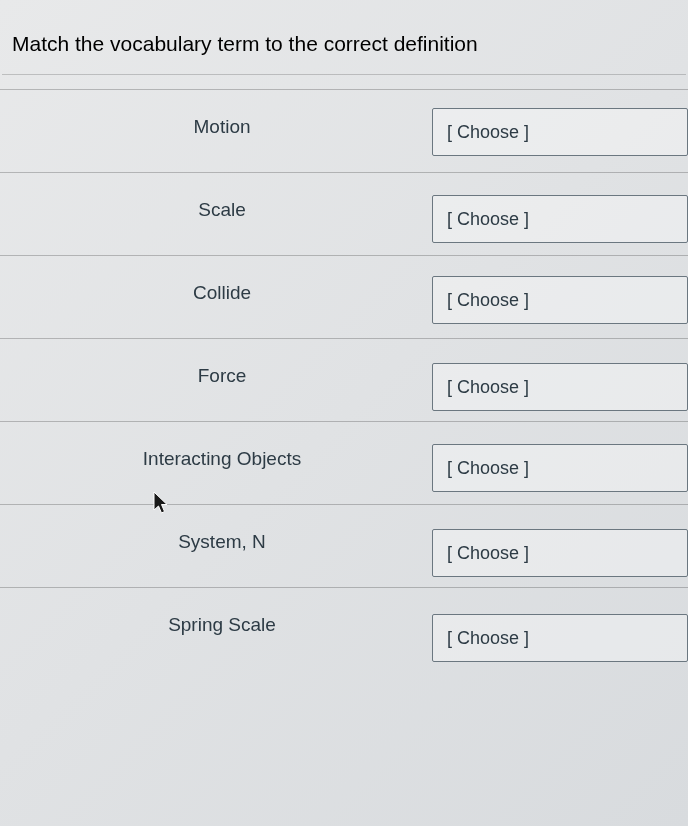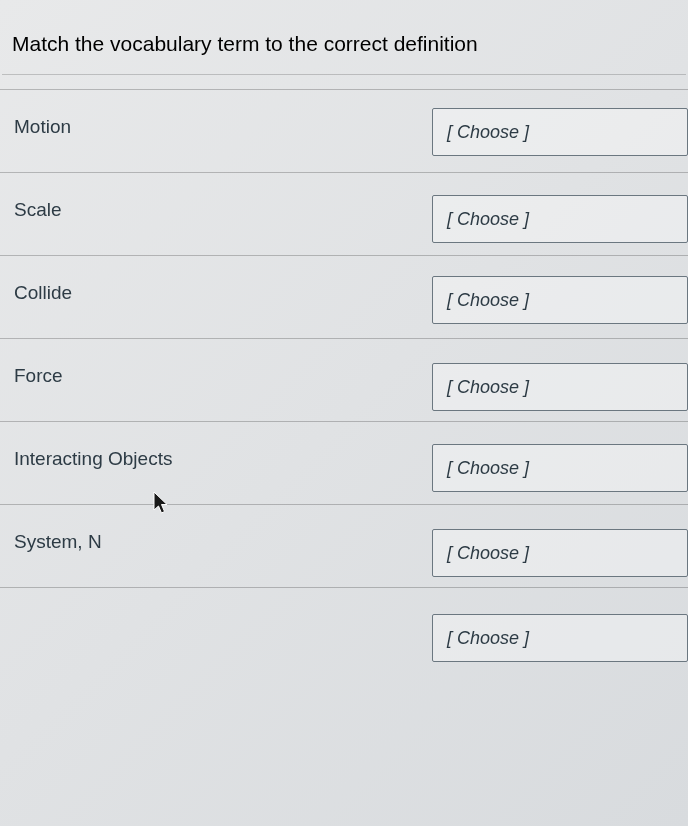--- a/index.html
+++ b/index.html
@@ -35,37 +35,37 @@
       position: relative;
     }
     .match-row:first-of-type {
       border-top: 1px solid rgba(0,0,0,0.22);
     }
     .term {
       width: 430px;
       padding-left: 14px;
       font-size: 19px;
       color: #2d3b45;
+      text-align: center;
     }
     .choose-select {
       position: absolute;
       left: 432px;
       top: 18px;
       height: 48px;
       min-width: 256px;
       background: rgba(255,255,255,0.35);
       border: 1px solid #6b7780;
       border-radius: 2px;
       display: flex;
       align-items: center;
       padding-left: 14px;
       font-size: 18px;
       color: #2d3b45;
       cursor: pointer;
-      font-style: italic;
     }
     .cursor-icon {
       position: absolute;
       left: 152px;
       top: 490px;
       pointer-events: none;
     }
     
     .match-row.r1 .choose-select { top: 18px; }
     .match-row.r2 .choose-select { top: 22px; }
@@ -107,20 +107,21 @@
   <div class="term">Interacting Objects</div>
   <div class="choose-select">[ Choose ]</div>
 </div>
 
 <div class="match-row r6">
   <div class="term">System, N</div>
   <div class="choose-select">[ Choose ]</div>
 </div>
 
 <div class="match-row r7">
+  <div class="term">Spring Scale</div>
   <div class="choose-select">[ Choose ]</div>
 </div>
 
 <div class="cursor-icon">
   <svg width="20" height="26" viewBox="0 0 20 26">
     <path d="M2 2 L2 20 L6.5 16 L9.5 23 L12.5 21.5 L9.5 14.5 L15 14.5 Z" fill="#1a1a1a" stroke="#ffffff" stroke-width="1"></path>
   </svg>
 </div>
 
 </body></html>

